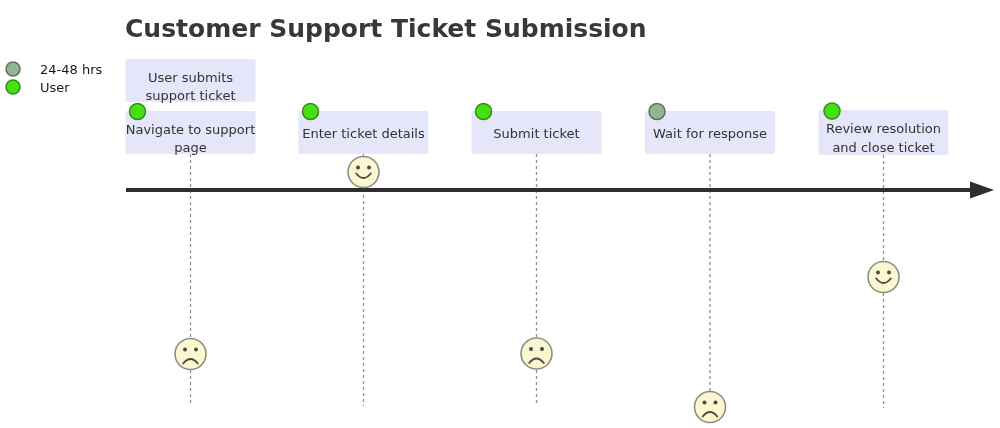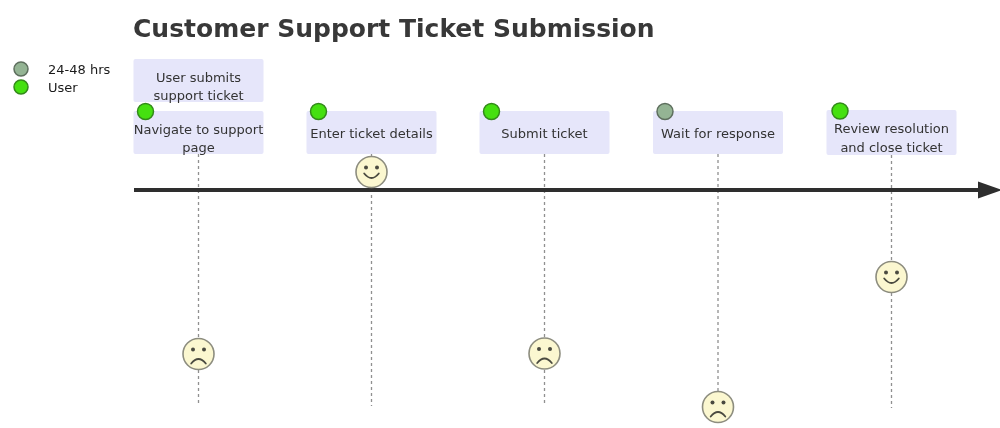--- a/index.html
+++ b/index.html
@@ -6,21 +6,20 @@
     margin: 0;
     padding: 0;
     background: #ffffff;
     font-family: "DejaVu Sans", "Liberation Sans", sans-serif;
   }
   .canvas-wrap {
     width: 797px;
     height: 428px;
     position: relative;
     background: #ffffff;
-    margin-left: 8px;
   }
   svg text {
     font-family: "DejaVu Sans", "Liberation Sans", sans-serif;
   }
   .diagram-title {
     font-size: 25px;
     font-weight: bold;
     fill: #383838;
   }
   .legend-label {

